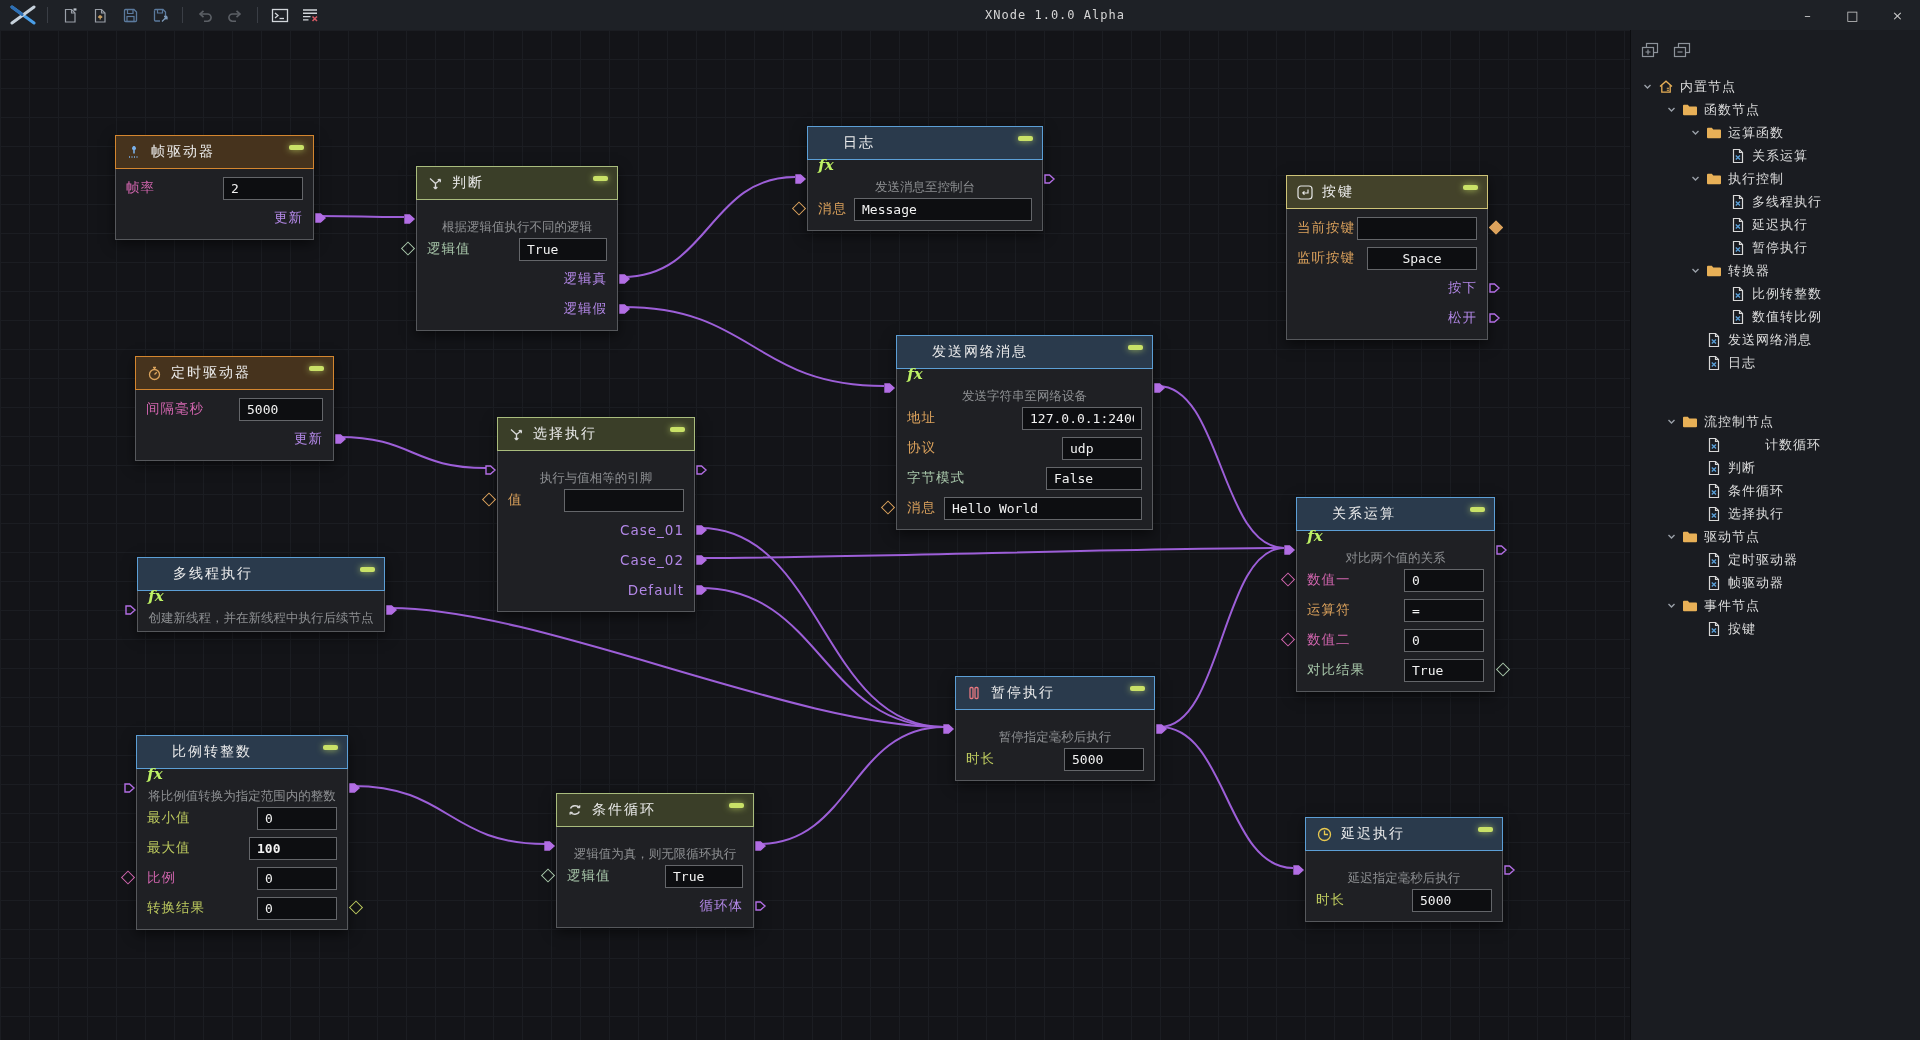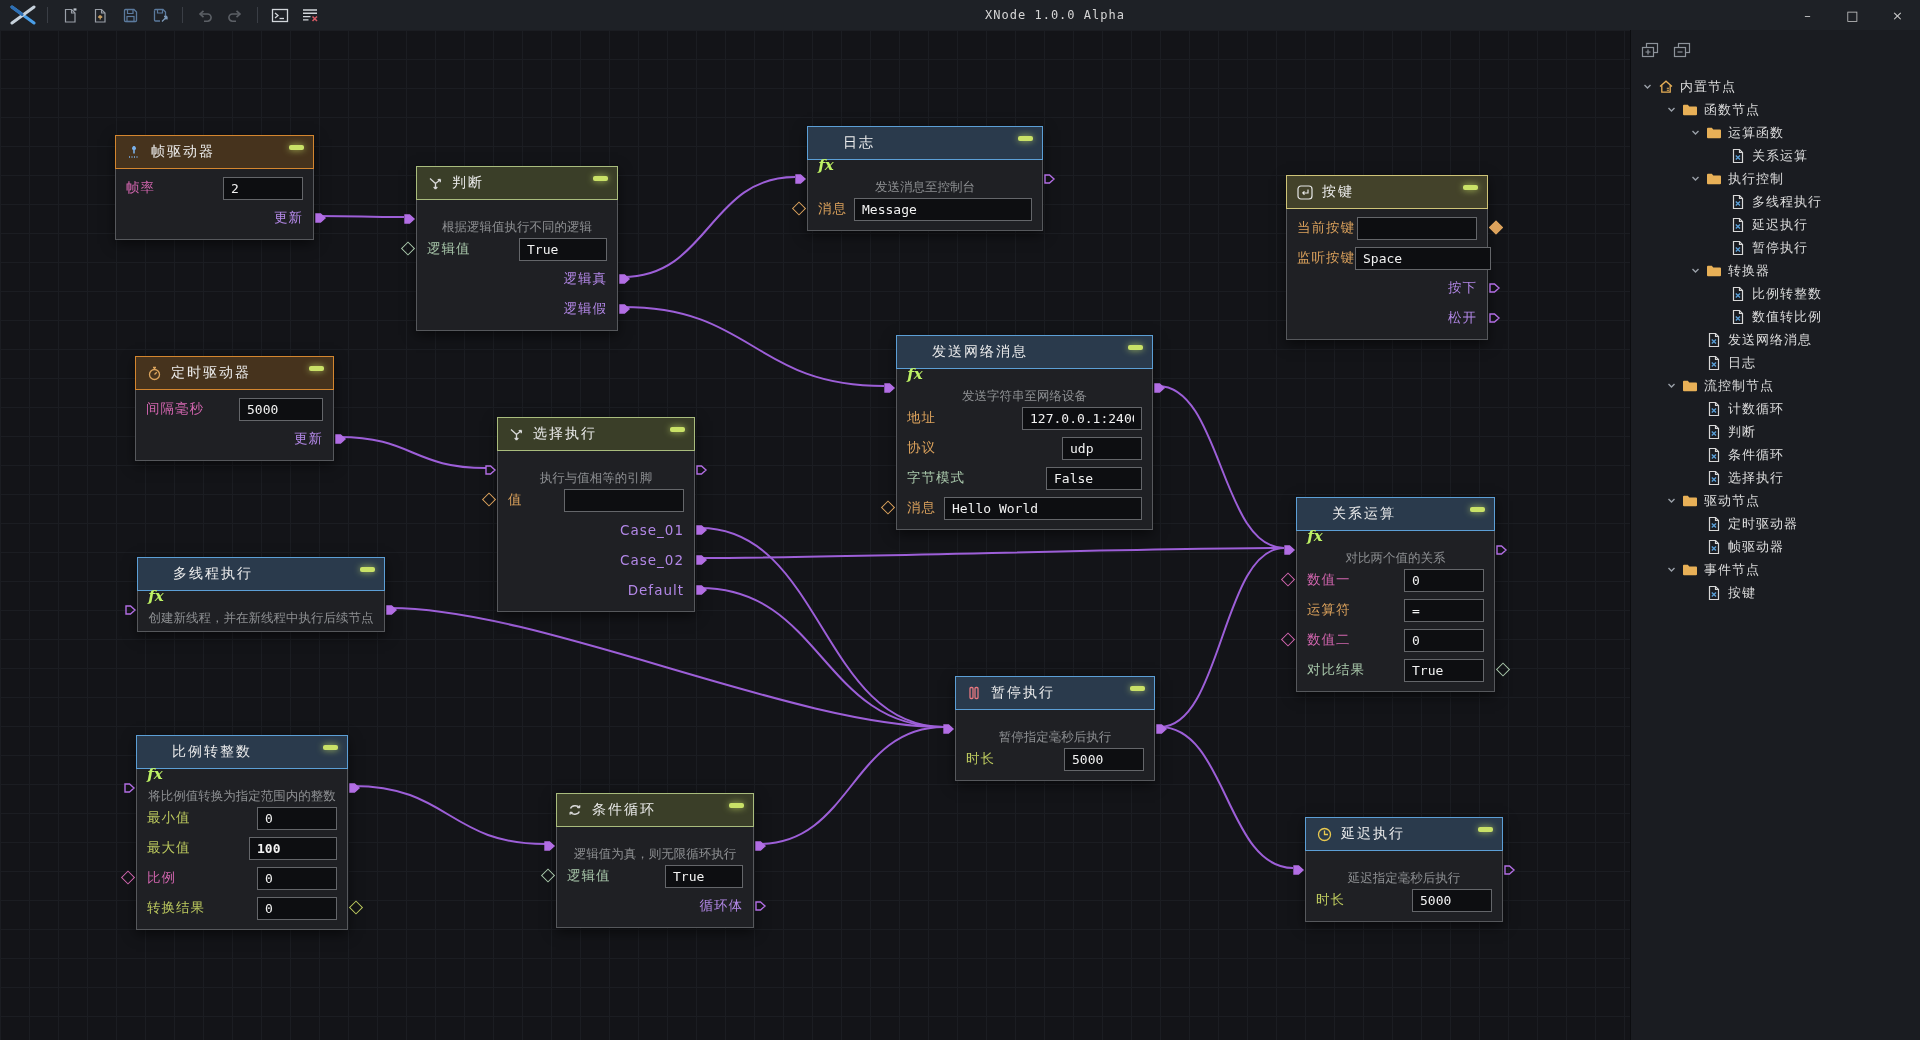--- a/index.html
+++ b/index.html
@@ -243,21 +243,21 @@
           <span class="collapse"></span>
         </div>
         <div class="node-body">
           <div class="nrow">
             <span class="nlabel" style="color:#dca25c">当前按键</span>
             <input class="ninput" style="width: 120px;" value="">
             <span class="diamond pr" style="border-color:#dca25c;background:#dca25c"></span>
           </div>
           <div class="nrow">
             <span class="nlabel" style="color:#dca25c">监听按键</span>
-            <input class="ninput" style="width: 136px;" value="Space">
+            <input class="ninput" style="width: 110px; text-align: center;" value="Space">
           </div>
           <div class="nrow">
             <span class="outlabel" style="color:#b287e6">按下</span>
             <span class="port pr"><svg width="13" height="13" viewBox="0 0 13 13">
                 <path d="M2 2.5 H6.5 L11 6.5 L6.5 10.5 H2 Z" fill="none" stroke="#b26ee4" stroke-width="1.4"></path>
               </svg></span>
           </div>
           <div class="nrow">
             <span class="outlabel" style="color:#b287e6">松开</span>
             <span class="port pr"><svg width="13" height="13" viewBox="0 0 13 13">
@@ -717,117 +717,117 @@
       <div class="trow" style="padding-left: 73px;">
         <span class="ticon">
           <svg width="14" height="16" viewBox="0 0 14 16" fill="none">
             <path d="M2.5 1.5 H8.5 L11.5 4.5 V14.5 H2.5 Z" stroke="#d8d8d8" stroke-width="1.2"></path>
             <path d="M8.5 1.5 V4.5 H11.5" stroke="#d8d8d8" stroke-width="1.2"></path>
             <path d="M4.8 7.5 L9 11.5 M9 7.5 L4.8 11.5" stroke="#5a9fd6" stroke-width="1.4"></path>
           </svg>
         </span>
         <span class="tlabel">日志</span>
       </div>
+      <div class="trow" style="padding-left: 32px; margin-top: 36px;">
+        <span class="chev">
+          <svg width="11" height="11" viewBox="0 0 11 11" fill="none" stroke="#9aa0a8" stroke-width="1.4">
+            <path d="M2.5 4 L5.5 7 L8.5 4"></path>
+          </svg>
+        </span>
+        <span class="ticon">
+          <svg width="16" height="14" viewBox="0 0 16 14">
+            <path d="M1 2.8 Q1 1.8 2 1.8 H5.8 L7.3 3.4 H14 Q15 3.4 15 4.4 V11.2 Q15 12.2 14 12.2 H2 Q1 12.2 1 11.2 Z" fill="#e8b057"></path>
+          </svg>
+        </span>
+        <span class="tlabel">流控制节点</span>
+      </div>
+      <div class="trow" style="padding-left: 73px; gap: 37px;">
+        <span class="ticon">
+          <svg width="14" height="16" viewBox="0 0 14 16" fill="none">
+            <path d="M2.5 1.5 H8.5 L11.5 4.5 V14.5 H2.5 Z" stroke="#d8d8d8" stroke-width="1.2"></path>
+            <path d="M8.5 1.5 V4.5 H11.5" stroke="#d8d8d8" stroke-width="1.2"></path>
+            <path d="M4.8 7.5 L9 11.5 M9 7.5 L4.8 11.5" stroke="#5a9fd6" stroke-width="1.4"></path>
+          </svg>
+        </span>
+        <span class="tlabel">计数循环</span>
+      </div>
+      <div class="trow" style="padding-left: 73px;">
+        <span class="ticon">
+          <svg width="14" height="16" viewBox="0 0 14 16" fill="none">
+            <path d="M2.5 1.5 H8.5 L11.5 4.5 V14.5 H2.5 Z" stroke="#d8d8d8" stroke-width="1.2"></path>
+            <path d="M8.5 1.5 V4.5 H11.5" stroke="#d8d8d8" stroke-width="1.2"></path>
+            <path d="M4.8 7.5 L9 11.5 M9 7.5 L4.8 11.5" stroke="#5a9fd6" stroke-width="1.4"></path>
+          </svg>
+        </span>
+        <span class="tlabel">判断</span>
+      </div>
+      <div class="trow" style="padding-left: 73px;">
+        <span class="ticon">
+          <svg width="14" height="16" viewBox="0 0 14 16" fill="none">
+            <path d="M2.5 1.5 H8.5 L11.5 4.5 V14.5 H2.5 Z" stroke="#d8d8d8" stroke-width="1.2"></path>
+            <path d="M8.5 1.5 V4.5 H11.5" stroke="#d8d8d8" stroke-width="1.2"></path>
+            <path d="M4.8 7.5 L9 11.5 M9 7.5 L4.8 11.5" stroke="#5a9fd6" stroke-width="1.4"></path>
+          </svg>
+        </span>
+        <span class="tlabel">条件循环</span>
+      </div>
+      <div class="trow" style="padding-left: 73px;">
+        <span class="ticon">
+          <svg width="14" height="16" viewBox="0 0 14 16" fill="none">
+            <path d="M2.5 1.5 H8.5 L11.5 4.5 V14.5 H2.5 Z" stroke="#d8d8d8" stroke-width="1.2"></path>
+            <path d="M8.5 1.5 V4.5 H11.5" stroke="#d8d8d8" stroke-width="1.2"></path>
+            <path d="M4.8 7.5 L9 11.5 M9 7.5 L4.8 11.5" stroke="#5a9fd6" stroke-width="1.4"></path>
+          </svg>
+        </span>
+        <span class="tlabel">选择执行</span>
+      </div>
       <div class="trow" style="padding-left: 32px;">
         <span class="chev">
           <svg width="11" height="11" viewBox="0 0 11 11" fill="none" stroke="#9aa0a8" stroke-width="1.4">
             <path d="M2.5 4 L5.5 7 L8.5 4"></path>
           </svg>
         </span>
         <span class="ticon">
           <svg width="16" height="14" viewBox="0 0 16 14">
             <path d="M1 2.8 Q1 1.8 2 1.8 H5.8 L7.3 3.4 H14 Q15 3.4 15 4.4 V11.2 Q15 12.2 14 12.2 H2 Q1 12.2 1 11.2 Z" fill="#e8b057"></path>
           </svg>
         </span>
-        <span class="tlabel">流控制节点</span>
+        <span class="tlabel">驱动节点</span>
       </div>
       <div class="trow" style="padding-left: 73px;">
         <span class="ticon">
           <svg width="14" height="16" viewBox="0 0 14 16" fill="none">
             <path d="M2.5 1.5 H8.5 L11.5 4.5 V14.5 H2.5 Z" stroke="#d8d8d8" stroke-width="1.2"></path>
             <path d="M8.5 1.5 V4.5 H11.5" stroke="#d8d8d8" stroke-width="1.2"></path>
             <path d="M4.8 7.5 L9 11.5 M9 7.5 L4.8 11.5" stroke="#5a9fd6" stroke-width="1.4"></path>
           </svg>
         </span>
-        <span class="tlabel">计数循环</span>
+        <span class="tlabel">定时驱动器</span>
       </div>
       <div class="trow" style="padding-left: 73px;">
         <span class="ticon">
           <svg width="14" height="16" viewBox="0 0 14 16" fill="none">
             <path d="M2.5 1.5 H8.5 L11.5 4.5 V14.5 H2.5 Z" stroke="#d8d8d8" stroke-width="1.2"></path>
             <path d="M8.5 1.5 V4.5 H11.5" stroke="#d8d8d8" stroke-width="1.2"></path>
             <path d="M4.8 7.5 L9 11.5 M9 7.5 L4.8 11.5" stroke="#5a9fd6" stroke-width="1.4"></path>
           </svg>
         </span>
-        <span class="tlabel">判断</span>
-      </div>
-      <div class="trow" style="padding-left: 73px;">
-        <span class="ticon">
-          <svg width="14" height="16" viewBox="0 0 14 16" fill="none">
-            <path d="M2.5 1.5 H8.5 L11.5 4.5 V14.5 H2.5 Z" stroke="#d8d8d8" stroke-width="1.2"></path>
-            <path d="M8.5 1.5 V4.5 H11.5" stroke="#d8d8d8" stroke-width="1.2"></path>
-            <path d="M4.8 7.5 L9 11.5 M9 7.5 L4.8 11.5" stroke="#5a9fd6" stroke-width="1.4"></path>
-          </svg>
-        </span>
-        <span class="tlabel">条件循环</span>
-      </div>
-      <div class="trow" style="padding-left: 73px;">
-        <span class="ticon">
-          <svg width="14" height="16" viewBox="0 0 14 16" fill="none">
-            <path d="M2.5 1.5 H8.5 L11.5 4.5 V14.5 H2.5 Z" stroke="#d8d8d8" stroke-width="1.2"></path>
-            <path d="M8.5 1.5 V4.5 H11.5" stroke="#d8d8d8" stroke-width="1.2"></path>
-            <path d="M4.8 7.5 L9 11.5 M9 7.5 L4.8 11.5" stroke="#5a9fd6" stroke-width="1.4"></path>
-          </svg>
-        </span>
-        <span class="tlabel">选择执行</span>
+        <span class="tlabel">帧驱动器</span>
       </div>
       <div class="trow" style="padding-left: 32px;">
         <span class="chev">
           <svg width="11" height="11" viewBox="0 0 11 11" fill="none" stroke="#9aa0a8" stroke-width="1.4">
             <path d="M2.5 4 L5.5 7 L8.5 4"></path>
           </svg>
         </span>
         <span class="ticon">
           <svg width="16" height="14" viewBox="0 0 16 14">
             <path d="M1 2.8 Q1 1.8 2 1.8 H5.8 L7.3 3.4 H14 Q15 3.4 15 4.4 V11.2 Q15 12.2 14 12.2 H2 Q1 12.2 1 11.2 Z" fill="#e8b057"></path>
           </svg>
         </span>
-        <span class="tlabel">驱动节点</span>
-      </div>
-      <div class="trow" style="padding-left: 73px;">
-        <span class="ticon">
-          <svg width="14" height="16" viewBox="0 0 14 16" fill="none">
-            <path d="M2.5 1.5 H8.5 L11.5 4.5 V14.5 H2.5 Z" stroke="#d8d8d8" stroke-width="1.2"></path>
-            <path d="M8.5 1.5 V4.5 H11.5" stroke="#d8d8d8" stroke-width="1.2"></path>
-            <path d="M4.8 7.5 L9 11.5 M9 7.5 L4.8 11.5" stroke="#5a9fd6" stroke-width="1.4"></path>
-          </svg>
-        </span>
-        <span class="tlabel">定时驱动器</span>
-      </div>
-      <div class="trow" style="padding-left: 73px;">
-        <span class="ticon">
-          <svg width="14" height="16" viewBox="0 0 14 16" fill="none">
-            <path d="M2.5 1.5 H8.5 L11.5 4.5 V14.5 H2.5 Z" stroke="#d8d8d8" stroke-width="1.2"></path>
-            <path d="M8.5 1.5 V4.5 H11.5" stroke="#d8d8d8" stroke-width="1.2"></path>
-            <path d="M4.8 7.5 L9 11.5 M9 7.5 L4.8 11.5" stroke="#5a9fd6" stroke-width="1.4"></path>
-          </svg>
-        </span>
-        <span class="tlabel">帧驱动器</span>
-      </div>
-      <div class="trow" style="padding-left: 32px;">
-        <span class="chev">
-          <svg width="11" height="11" viewBox="0 0 11 11" fill="none" stroke="#9aa0a8" stroke-width="1.4">
-            <path d="M2.5 4 L5.5 7 L8.5 4"></path>
-          </svg>
-        </span>
-        <span class="ticon">
-          <svg width="16" height="14" viewBox="0 0 16 14">
-            <path d="M1 2.8 Q1 1.8 2 1.8 H5.8 L7.3 3.4 H14 Q15 3.4 15 4.4 V11.2 Q15 12.2 14 12.2 H2 Q1 12.2 1 11.2 Z" fill="#e8b057"></path>
-          </svg>
-        </span>
         <span class="tlabel">事件节点</span>
       </div>
       <div class="trow" style="padding-left: 73px;">
         <span class="ticon">
           <svg width="14" height="16" viewBox="0 0 14 16" fill="none">
             <path d="M2.5 1.5 H8.5 L11.5 4.5 V14.5 H2.5 Z" stroke="#d8d8d8" stroke-width="1.2"></path>
             <path d="M8.5 1.5 V4.5 H11.5" stroke="#d8d8d8" stroke-width="1.2"></path>
             <path d="M4.8 7.5 L9 11.5 M9 7.5 L4.8 11.5" stroke="#5a9fd6" stroke-width="1.4"></path>
           </svg>
         </span>

